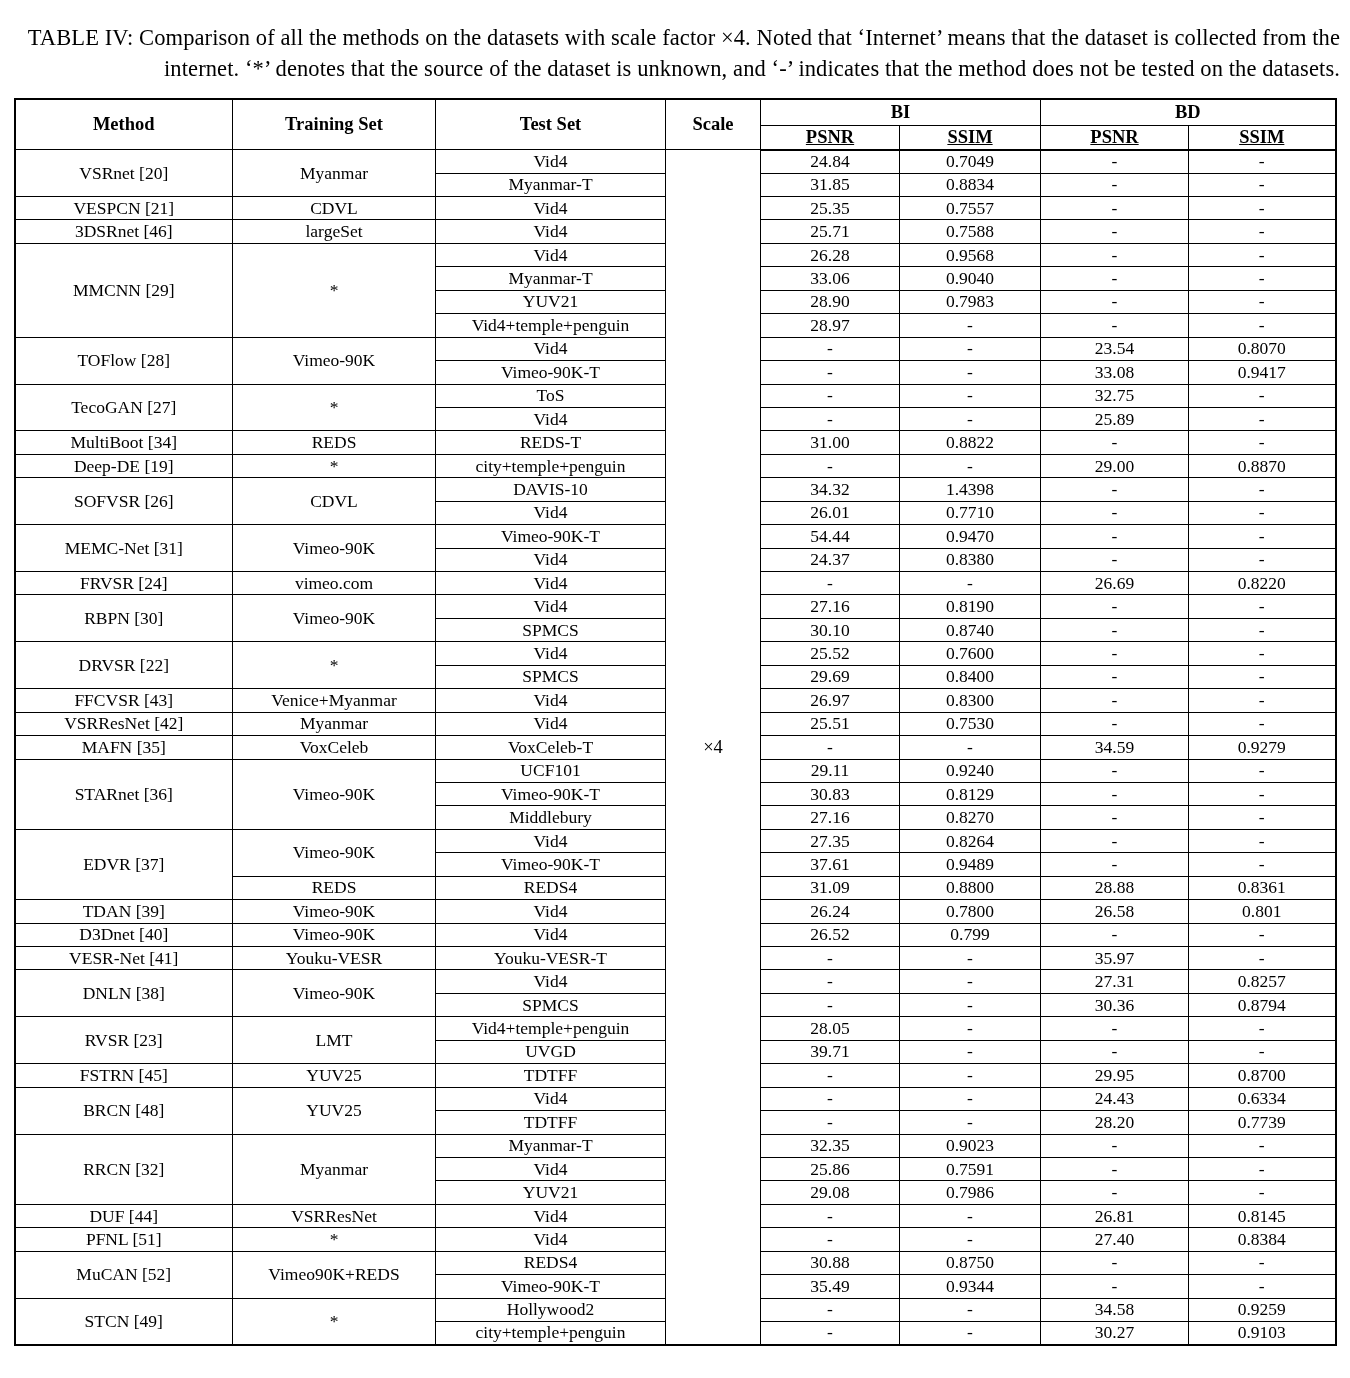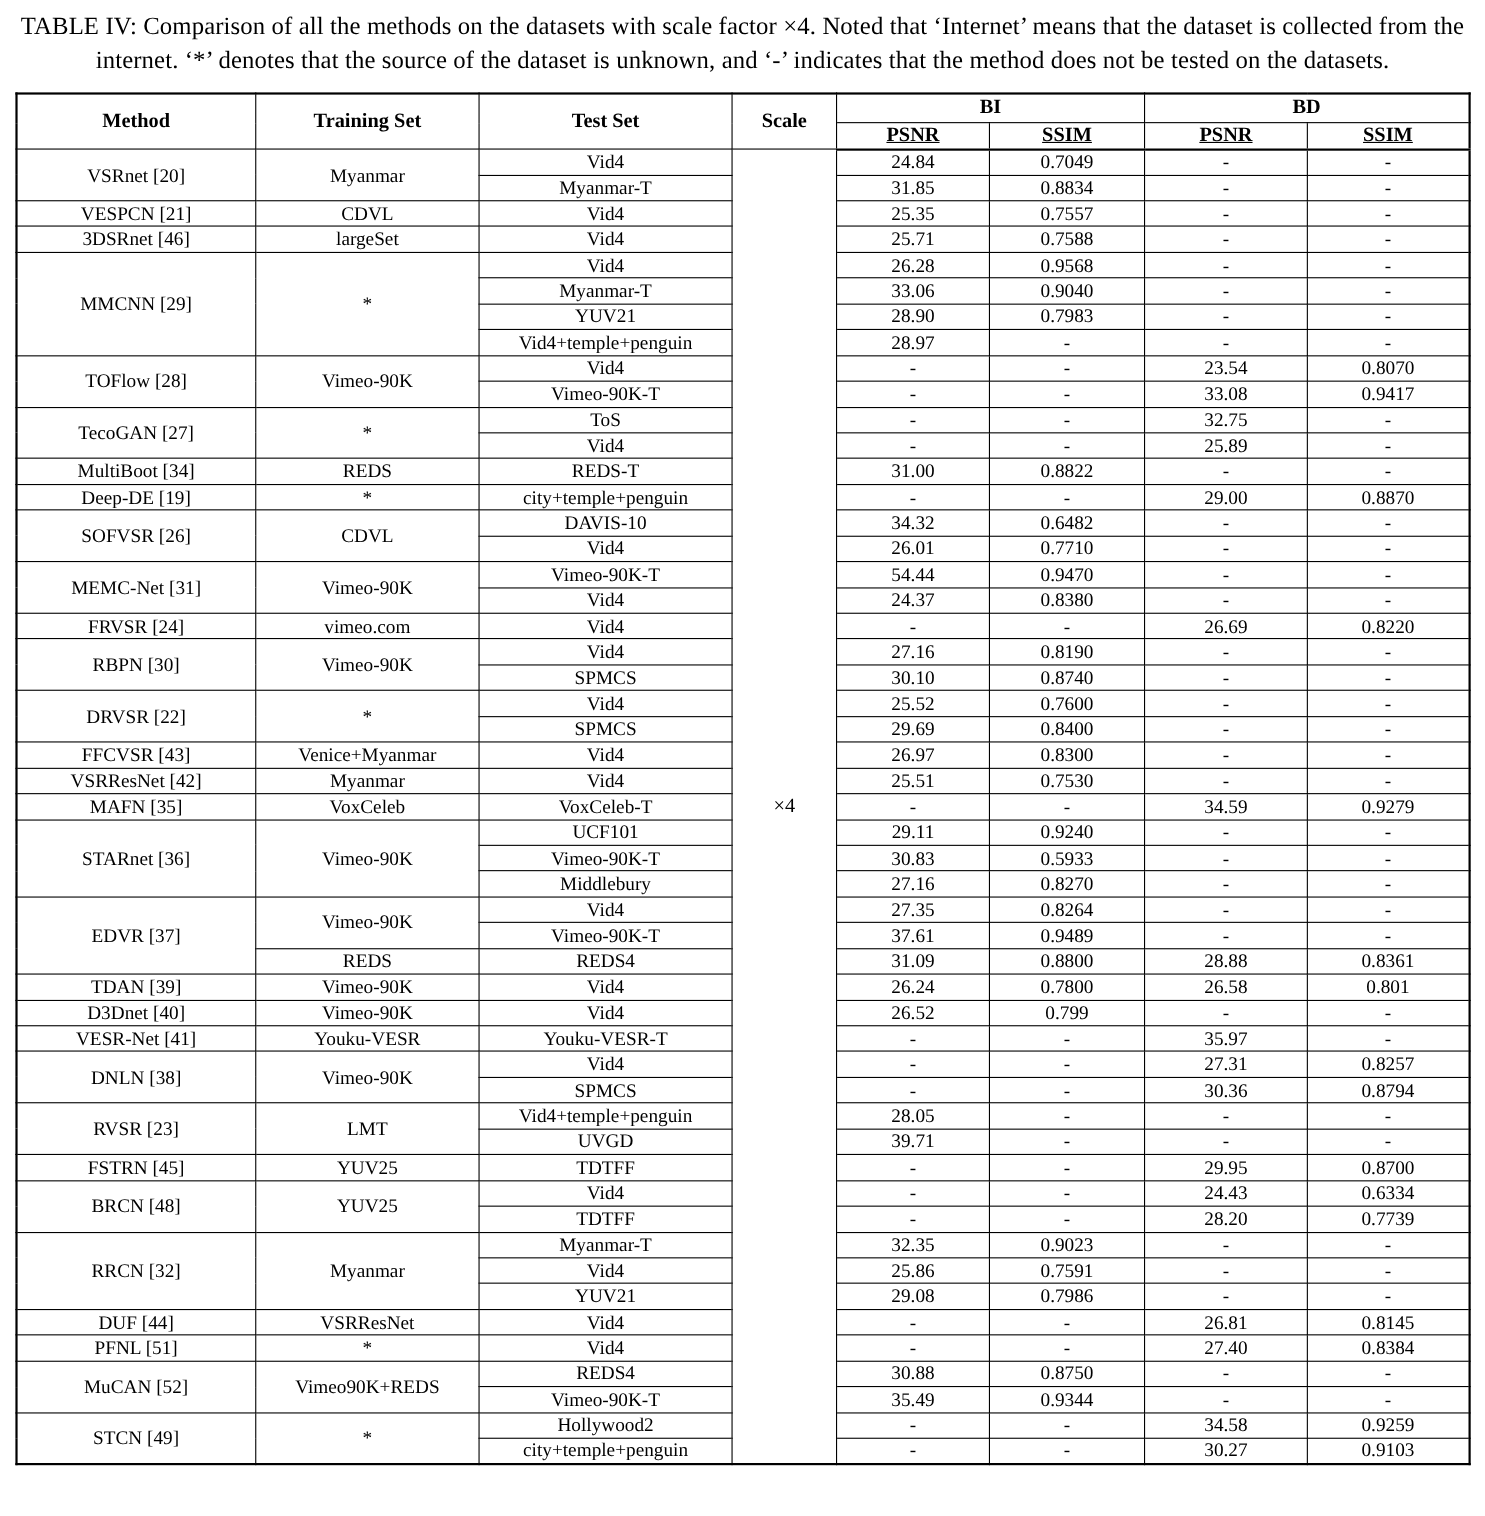--- a/index.html
+++ b/index.html
@@ -2,21 +2,21 @@
 <html><head>
 <meta charset="utf-8">
 <style>
   html,body{margin:0;padding:0;}
   body{
     width:1350px;height:1378px;background:#ffffff;color:#000;
     font-family:"Liberation Serif", serif;
     -webkit-font-smoothing:antialiased;
   }
   .caption{
-    width:1330px;margin:9px auto 13px auto;text-align:center;
+    width:1330px;margin:23px auto 13px auto;text-align:right;
     font-size:22.5px;line-height:1.37;letter-spacing:0.1px;
   }
   table.cmp{
     border-collapse:collapse;table-layout:fixed;margin:0 auto;
     border:2px solid #000;
   }
   table.cmp th, table.cmp td{
     border:1px solid #000;text-align:center;vertical-align:middle;
     padding:0;overflow:hidden;white-space:nowrap;
   }
@@ -175,21 +175,21 @@
         <td class="val gs">-</td>
         <td class="val gs">-</td>
         <td class="val gs">29.00</td>
         <td class="val gs">0.8870</td>
       </tr>
       <tr>
         <td class="method gs" rowspan="2">SOFVSR [26]</td>
         <td class="training gs" rowspan="2">CDVL</td>
         <td class="test gs">DAVIS-10</td>
         <td class="val gs">34.32</td>
-        <td class="val gs">0.6482</td>
+        <td class="val gs">1.4398</td>
         <td class="val gs">-</td>
         <td class="val gs">-</td>
       </tr>
       <tr>
         <td class="test">Vid4</td>
         <td class="val">26.01</td>
         <td class="val">0.7710</td>
         <td class="val">-</td>
         <td class="val">-</td>
       </tr>
@@ -282,21 +282,21 @@
         <td class="training gs" rowspan="3">Vimeo-90K</td>
         <td class="test gs">UCF101</td>
         <td class="val gs">29.11</td>
         <td class="val gs">0.9240</td>
         <td class="val gs">-</td>
         <td class="val gs">-</td>
       </tr>
       <tr>
         <td class="test">Vimeo-90K-T</td>
         <td class="val">30.83</td>
-        <td class="val">0.5933</td>
+        <td class="val">0.8129</td>
         <td class="val">-</td>
         <td class="val">-</td>
       </tr>
       <tr>
         <td class="test">Middlebury</td>
         <td class="val">27.16</td>
         <td class="val">0.8270</td>
         <td class="val">-</td>
         <td class="val">-</td>
       </tr>

